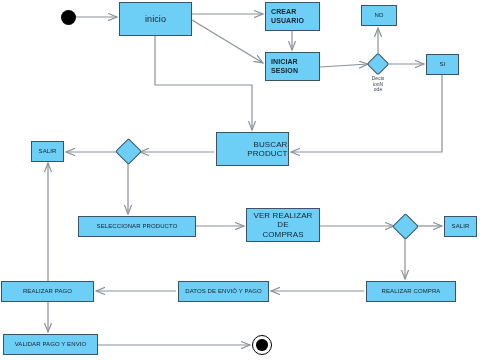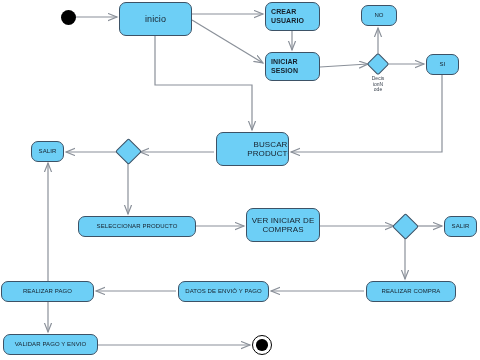--- a/index.html
+++ b/index.html
@@ -25,21 +25,21 @@
     top: 0;
     width: 480px;
     height: 360px;
     pointer-events: none;
   }
   .node {
     position: absolute;
     box-sizing: border-box;
     background: #6DCFF6;
     border: 1px solid #3D5266;
-    border-radius: 7px;
+    border-radius: 0;
     color: #16202b;
     display: flex;
     align-items: center;
     justify-content: center;
     text-align: center;
     line-height: 1.15;
     letter-spacing: 0.1px;
     overflow: hidden;
   }
   .node.left-align {
@@ -147,21 +147,21 @@
 PRODUCTO</span>
       </div>
       <div class="diamond" style="left: 119px; top: 142px; width: 19px; height: 19px;"></div>
       <div class="node" style="font-size: 6px; left: 31px; top: 141px; width: 33px; height: 21px;">
         <span style="white-space: pre-line;">SALIR</span>
       </div>
       <div class="node" style="font-size: 6px; left: 78px; top: 216px; width: 118px; height: 21px;">
         <span style="white-space: pre-line;">SELECCIONAR PRODUCTO</span>
       </div>
       <div class="node" style="font-size: 8px; left: 246px; top: 208px; width: 74px; height: 34px;">
-        <span style="white-space: pre-line;">VER INICIAR DE
+        <span style="white-space: pre-line;">VER REALIZAR DE
 COMPRAS</span>
       </div>
       <div class="diamond" style="left: 396px; top: 217px; width: 19px; height: 19px;"></div>
       <div class="node" style="font-size: 6px; left: 444px; top: 216px; width: 33px; height: 21px;">
         <span style="white-space: pre-line;">SALIR</span>
       </div>
       <div class="node" style="font-size: 6px; left: 366px; top: 281px; width: 90px; height: 21px;">
         <span style="white-space: pre-line;">REALIZAR COMPRA</span>
       </div>
       <div class="node" style="font-size: 6px; left: 178px; top: 281px; width: 91px; height: 21px;">

